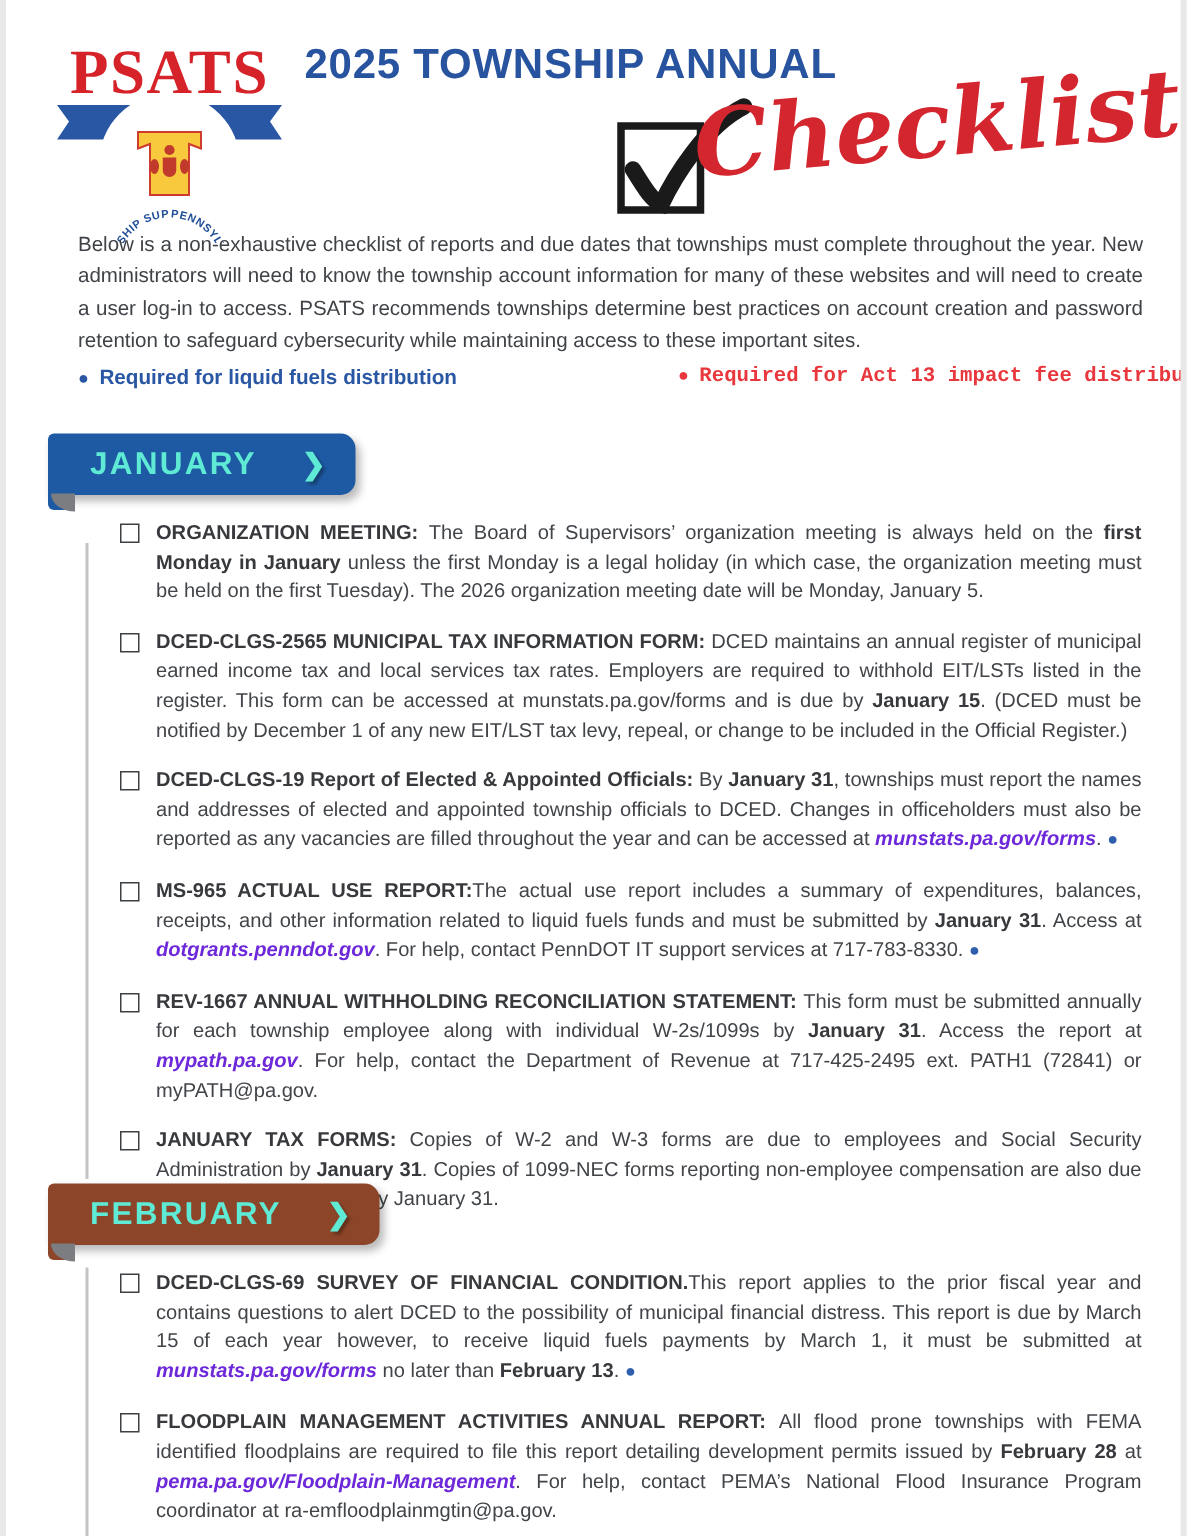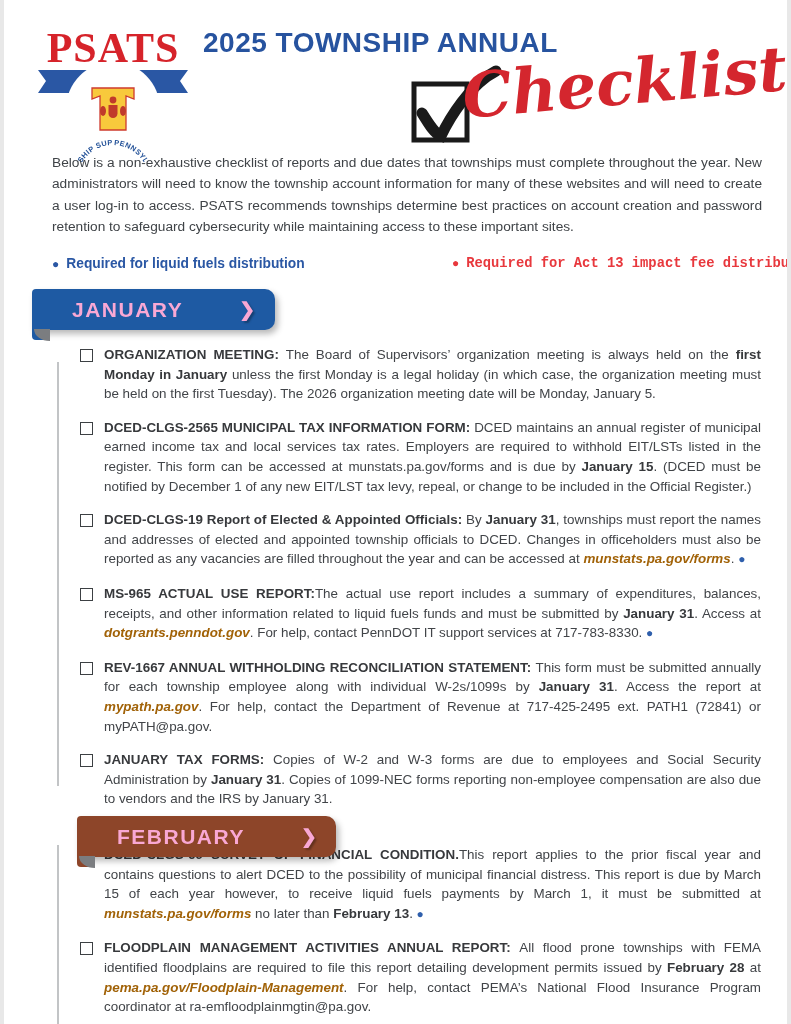--- a/index.html
+++ b/index.html
@@ -11,49 +11,49 @@
   .title-line{position:absolute;color:#27539F;font-weight:800;letter-spacing:.5px;font-size:28px;white-space:nowrap;}
   #title1{left:199px;top:27px;}
   #title2{left:199px;top:99px;}
   #hdr-checkbox{position:absolute;left:403px;top:64px;width:100px;height:85px;}
   #script-word{position:absolute;left:458px;top:46px;font-family:"DejaVu Serif",serif;font-style:italic;
                font-weight:700;font-size:62px;color:#D4262E;transform:rotate(-5deg);white-space:nowrap;}
 
   
   #intro{position:absolute;left:48px;top:152px;width:710px;font-size:13.7px;line-height:21.3px;
          text-align:justify;color:#3F4347;}
-  .legend-item{position:absolute;top:256px;font-weight:700;font-size:13.8px;white-space:nowrap;}
+  .legend-item{position:absolute;top:244px;font-weight:700;font-size:13.8px;white-space:nowrap;}
   #legend-0{left:48px;}
   #legend-1{left:448px;font-family:Liberation Mono, monospace;}
   .legend-item .bullet{margin-right:7px;font-size:12px;}
 
   
   .banner{position:absolute;left:28px;display:inline-flex;align-items:center;height:41px;
-          background:var(--band,#1E5AA3);color:#f9a8d4;font-weight:800;font-size:21px;letter-spacing:1.5px;
-          padding:0 18px 0 40px;border-radius:4px 10px 10px 4px;
-          box-shadow:3px 4px 6px rgba(0,0,0,.28);z-index:2;gap:26px;}
+          background:var(--band,#1E5AA3);color:#5eead4;font-weight:800;font-size:21px;letter-spacing:1.5px;
+          padding:0 18px 0 28px;border-radius:4px 10px 10px 4px;
+          box-shadow:3px 4px 6px rgba(0,0,0,.28);z-index:2;}
   .banner .chevron{margin-left:30px;font-size:19px;font-weight:900;text-shadow:2px 2px 2px rgba(0,0,0,.3);}
   .banner::before{content:'';position:absolute;left:0;top:8px;bottom:-10px;width:17px;
                   background:inherit;border-radius:4px 0 0 4px;z-index:-1;}
   .banner::after{content:'';position:absolute;left:2px;bottom:-11px;width:16px;height:12px;
                  background:#7B7D80;border-radius:0 0 0 100%;}
 
   .vline{position:absolute;left:53px;width:2px;background:#C2C4C6;}
   #vline-0{top:362px;height:424px;}
   #vline-1{top:845px;height:179px;}
 
   
   .items{position:absolute;left:100px;width:657px;}
   #items-0{top:345px;}
   #items-1{top:845px;}
   .item{position:relative;margin-bottom:14px;font-size:13.4px;line-height:19.6px;text-align:justify;color:#414448;}
   .cbx{position:absolute;left:-24px;top:4px;width:11px;height:11px;border:1.8px solid #3C4043;background:#fff;}
   .s-b{font-weight:700;color:#37393C;}
   .s-n{font-weight:400;}
-  .s-l{color:#a16207;font-style:italic;font-weight:600;}
+  .s-l{color:#6d28d9;font-style:italic;font-weight:600;}
   .s-dot{color:#2F5FAC;font-size:12px;}
 </style>
 </head>
 <body>
 
 <div id="page">
 
   <svg id="logo" viewBox="0 0 158 142">
     <text x="79" y="42" text-anchor="middle" font-family="Liberation Serif, serif" font-weight="bold" font-size="42" fill="#D6232A" letter-spacing="1">PSATS</text>
     <path d="M4,50 L154,50 L146,61 L154,73 L4,73 L12,61 Z" fill="#2A57A4"></path>
@@ -114,21 +114,21 @@
       <div class="item">
         <span class="cbx"></span>
         <div class="itext"><span class="s-b">REV-1667 ANNUAL WITHHOLDING RECONCILIATION STATEMENT: </span><span class="s-n">This form must be submitted annually for each township employee along with individual W-2s/1099s by </span><span class="s-b">January 31</span><span class="s-n">. Access the report at </span><span class="s-l">mypath.pa.gov</span><span class="s-n">. For help, contact the Department of Revenue at 717-425-2495 ext. PATH1 (72841) or myPATH@pa.gov.</span></div>
       </div>
       <div class="item">
         <span class="cbx"></span>
         <div class="itext"><span class="s-b">JANUARY TAX FORMS: </span><span class="s-n">Copies of W-2 and W-3 forms are due to employees and Social Security Administration by </span><span class="s-b">January 31</span><span class="s-n">. Copies of 1099-NEC forms reporting non-employee compensation are also due to vendors and the IRS by January 31.</span></div>
       </div>
     </div>
 
-  <div class="banner" id="banner-1" style="top: 816px; margin-left: 45px; --band: #8D4529;">
+  <div class="banner" id="banner-1" style="top: 789px; --band: #8D4529;">
     <span class="banner-label">FEBRUARY</span>
     <span class="chevron">❯</span>
   </div>
   <div class="vline" id="vline-1"></div>
   <div class="items" id="items-1">
       <div class="item">
         <span class="cbx"></span>
         <div class="itext"><span class="s-b">DCED-CLGS-69 SURVEY OF FINANCIAL CONDITION.</span><span class="s-n">This report applies to the prior fiscal year and contains questions to alert DCED to the possibility of municipal financial distress. This report is due by March 15 of each year however, to receive liquid fuels payments by March 1, it must be submitted at </span><span class="s-l">munstats.pa.gov/forms</span><span class="s-n"> no later than </span><span class="s-b">February 13</span><span class="s-n">. </span><span class="s-dot">●</span></div>
       </div>
       <div class="item">

